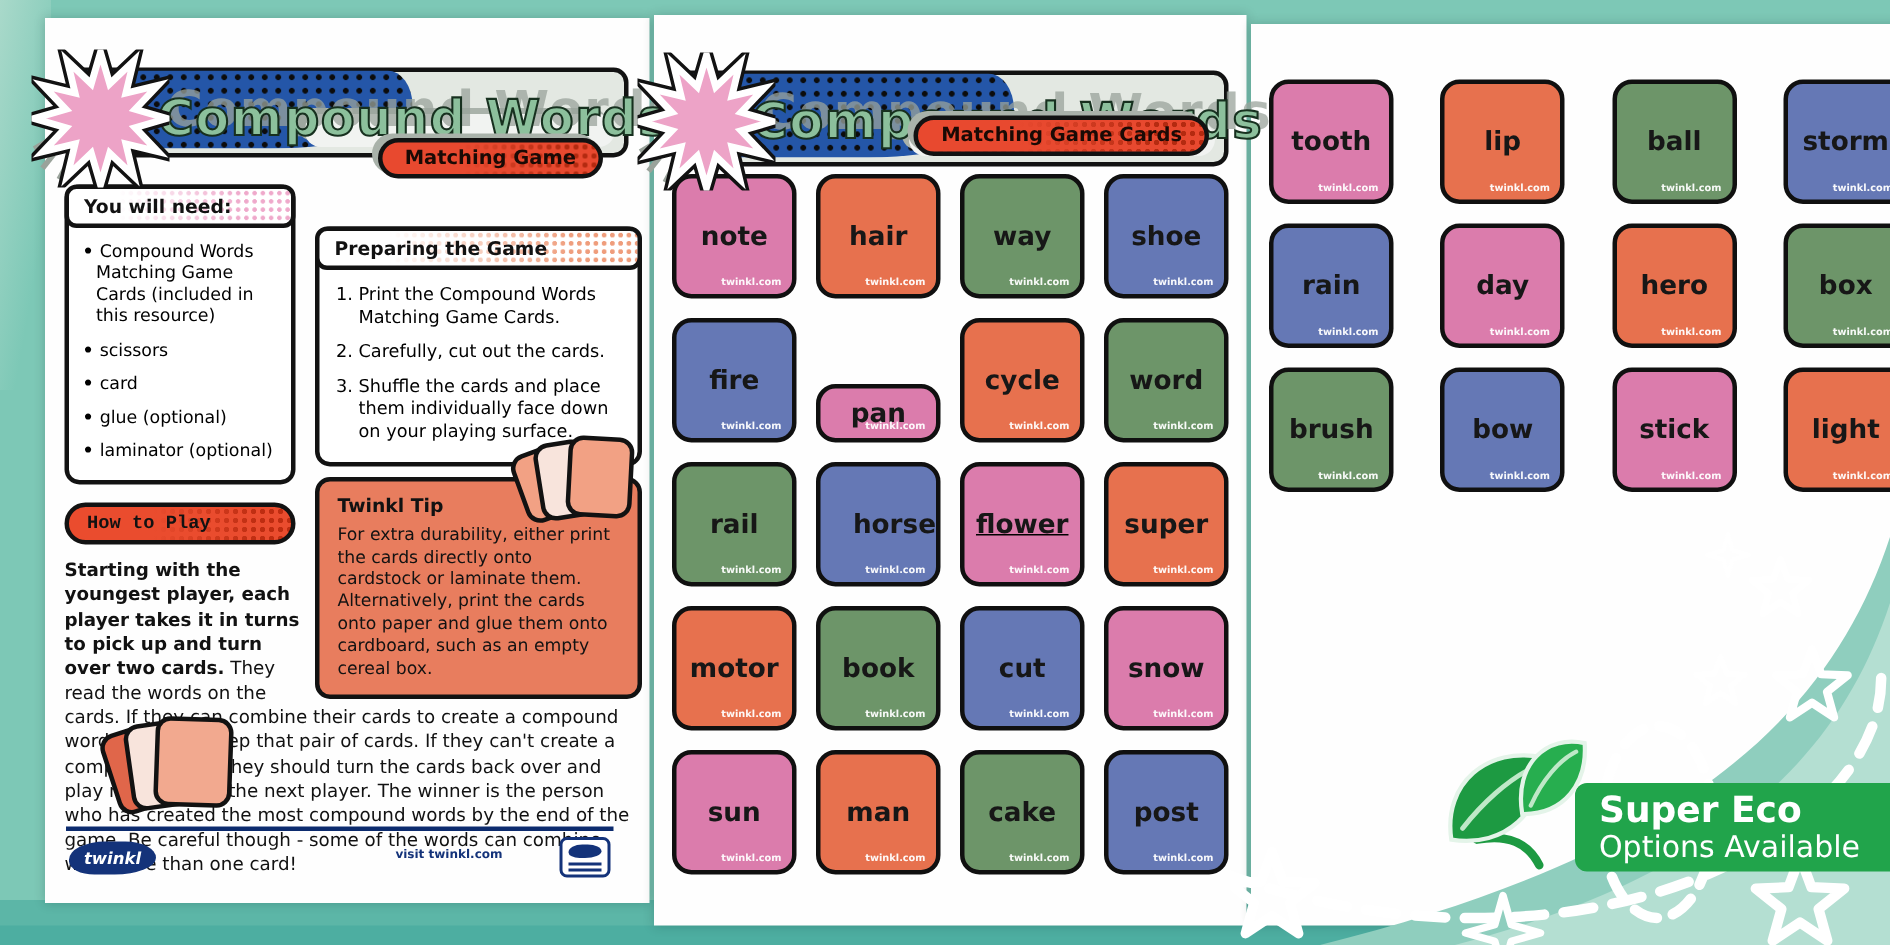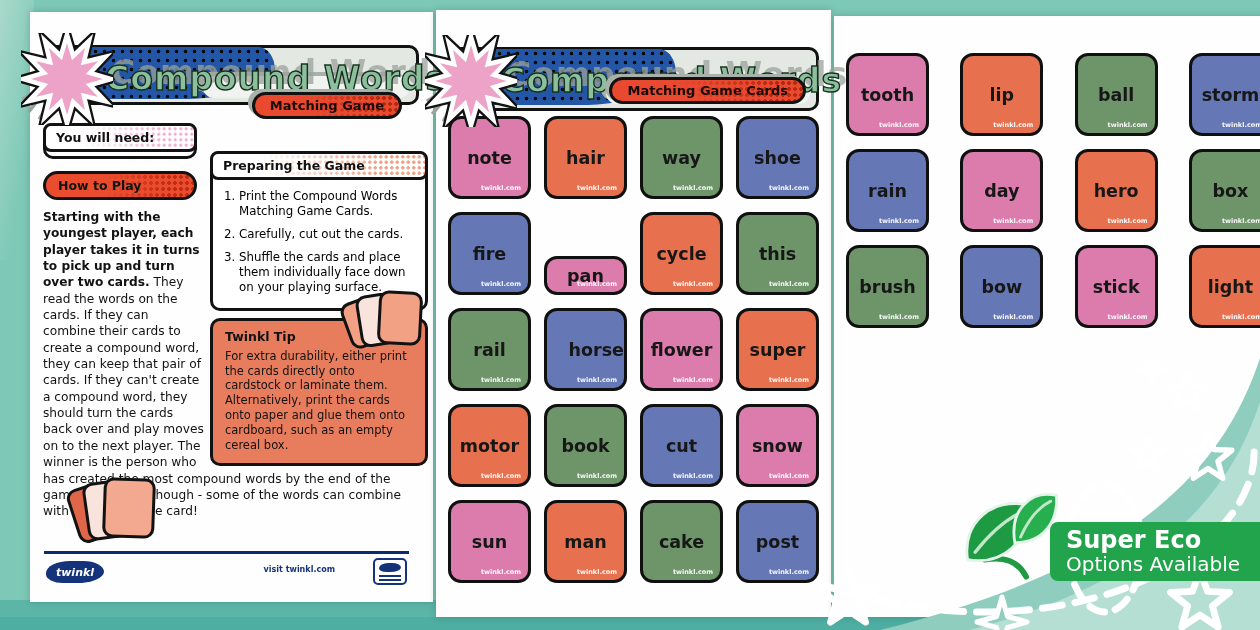--- a/index.html
+++ b/index.html
@@ -72,21 +72,21 @@
   .prep-box li{margin-bottom:8px;}
   .tip-box{position:relative;margin-top:7px;border:3px solid #121212;border-radius:10px;
     background:#E87D5E;padding:8px 12px 10px;box-sizing:border-box;}
   .tip-head{font-weight:bold;font-size:12.5px;margin-bottom:5px;color:#121212;}
   .tip-body{font-size:11.5px;line-height:1.3;color:#121212;}
   .play-pill{display:block;width:154px;margin-top:12px;border:3px solid #121212;border-radius:16px;
     padding:4px 12px;font-weight:bold;font-size:12.5px;color:#121212;box-sizing:border-box;
     background-color:#EA4C2E;
     background-image:linear-gradient(90deg,#EA4C2E 38%,rgba(234,76,46,0) 85%),
       radial-gradient(#BE2D11 1.6px, transparent 2px);
-    background-size:100% 100%,6px 6px;}
+    background-size:100% 100%,6px 6px;font-family:Liberation Mono, monospace;}
   .play-text{margin:9px 0 0;font-size:12.2px;line-height:1.34;color:#121212;}
   .play-text b{font-weight:bold;}
 
   
   .fan{position:absolute;}
   .fan-card{position:absolute;border:3px solid #121212;border-radius:10px;box-sizing:border-box;}
   .fan-tip{top:-31px;right:-8px;width:88px;height:62px;}
   .fan-tip .c1{width:34px;height:48px;left:0;top:9px;transform:rotate(-20deg);background:#F2A184;}
   .fan-tip .c2{width:36px;height:52px;left:13px;top:4px;transform:rotate(-9deg);background:#F8E4DC;}
   .fan-tip .c3{width:44px;height:54px;left:33px;top:1px;transform:rotate(3deg);background:#F2A184;}
@@ -167,20 +167,27 @@
           <div class="fan-card c2"></div>
           <div class="fan-card c3"></div>
         </div>
         <div class="tip-head">Twinkl Tip</div>
         <div class="tip-body">For extra durability, either print the cards directly onto cardstock or laminate them. Alternatively, print the cards onto paper and glue them onto cardboard, such as an empty cereal box.</div>
       </div>
     </div>
 
     <div class="boxed need-box">
       <div class="box-head dots-pink">You will need:</div>
+      <ul>
+          <li>Compound Words Matching Game Cards (included in this resource)</li>
+          <li>scissors</li>
+          <li>card</li>
+          <li>glue (optional)</li>
+          <li>laminator (optional)</li>
+        </ul>
     </div>
 
     <span class="play-pill">How to Play</span>
 
     <p class="play-text"><b>Starting with the youngest player, each player takes it in turns to pick up and turn over two cards.</b><span> They read the words on the cards. If they can combine their cards to create a compound word, they can keep that pair of cards. If they can't create a compound word, they should turn the cards back over and play moves on to the next player. The winner is the person who has created the most compound words by the end of the game. Be careful though - some of the words can combine with more than one card!</span></p>
   </div>
 
   <div class="fan fan-bottom">
     <div class="fan-card c1"></div>
     <div class="fan-card c2"></div>
@@ -231,32 +238,32 @@
   </div>
       <div class="card" style="background: rgb(219, 124, 172); margin-top: 44px;">
     <span class="card-word">pan</span>
     <span class="card-wm">twinkl.com</span>
   </div>
       <div class="card" style="background: rgb(231, 113, 78);">
     <span class="card-word">cycle</span>
     <span class="card-wm">twinkl.com</span>
   </div>
       <div class="card" style="background: rgb(109, 149, 105);">
-    <span class="card-word">this</span>
+    <span class="card-word">word</span>
     <span class="card-wm">twinkl.com</span>
   </div>
       <div class="card" style="background: rgb(109, 149, 105);">
     <span class="card-word">rail</span>
     <span class="card-wm">twinkl.com</span>
   </div>
       <div class="card" style="background: rgb(101, 120, 181); justify-content: flex-end;">
     <span class="card-word">horse</span>
     <span class="card-wm">twinkl.com</span>
   </div>
-      <div class="card" style="background: rgb(219, 124, 172);">
+      <div class="card" style="background: rgb(219, 124, 172); text-decoration: underline;">
     <span class="card-word">flower</span>
     <span class="card-wm">twinkl.com</span>
   </div>
       <div class="card" style="background: rgb(231, 113, 78);">
     <span class="card-word">super</span>
     <span class="card-wm">twinkl.com</span>
   </div>
       <div class="card" style="background: rgb(231, 113, 78);">
     <span class="card-word">motor</span>
     <span class="card-wm">twinkl.com</span>

